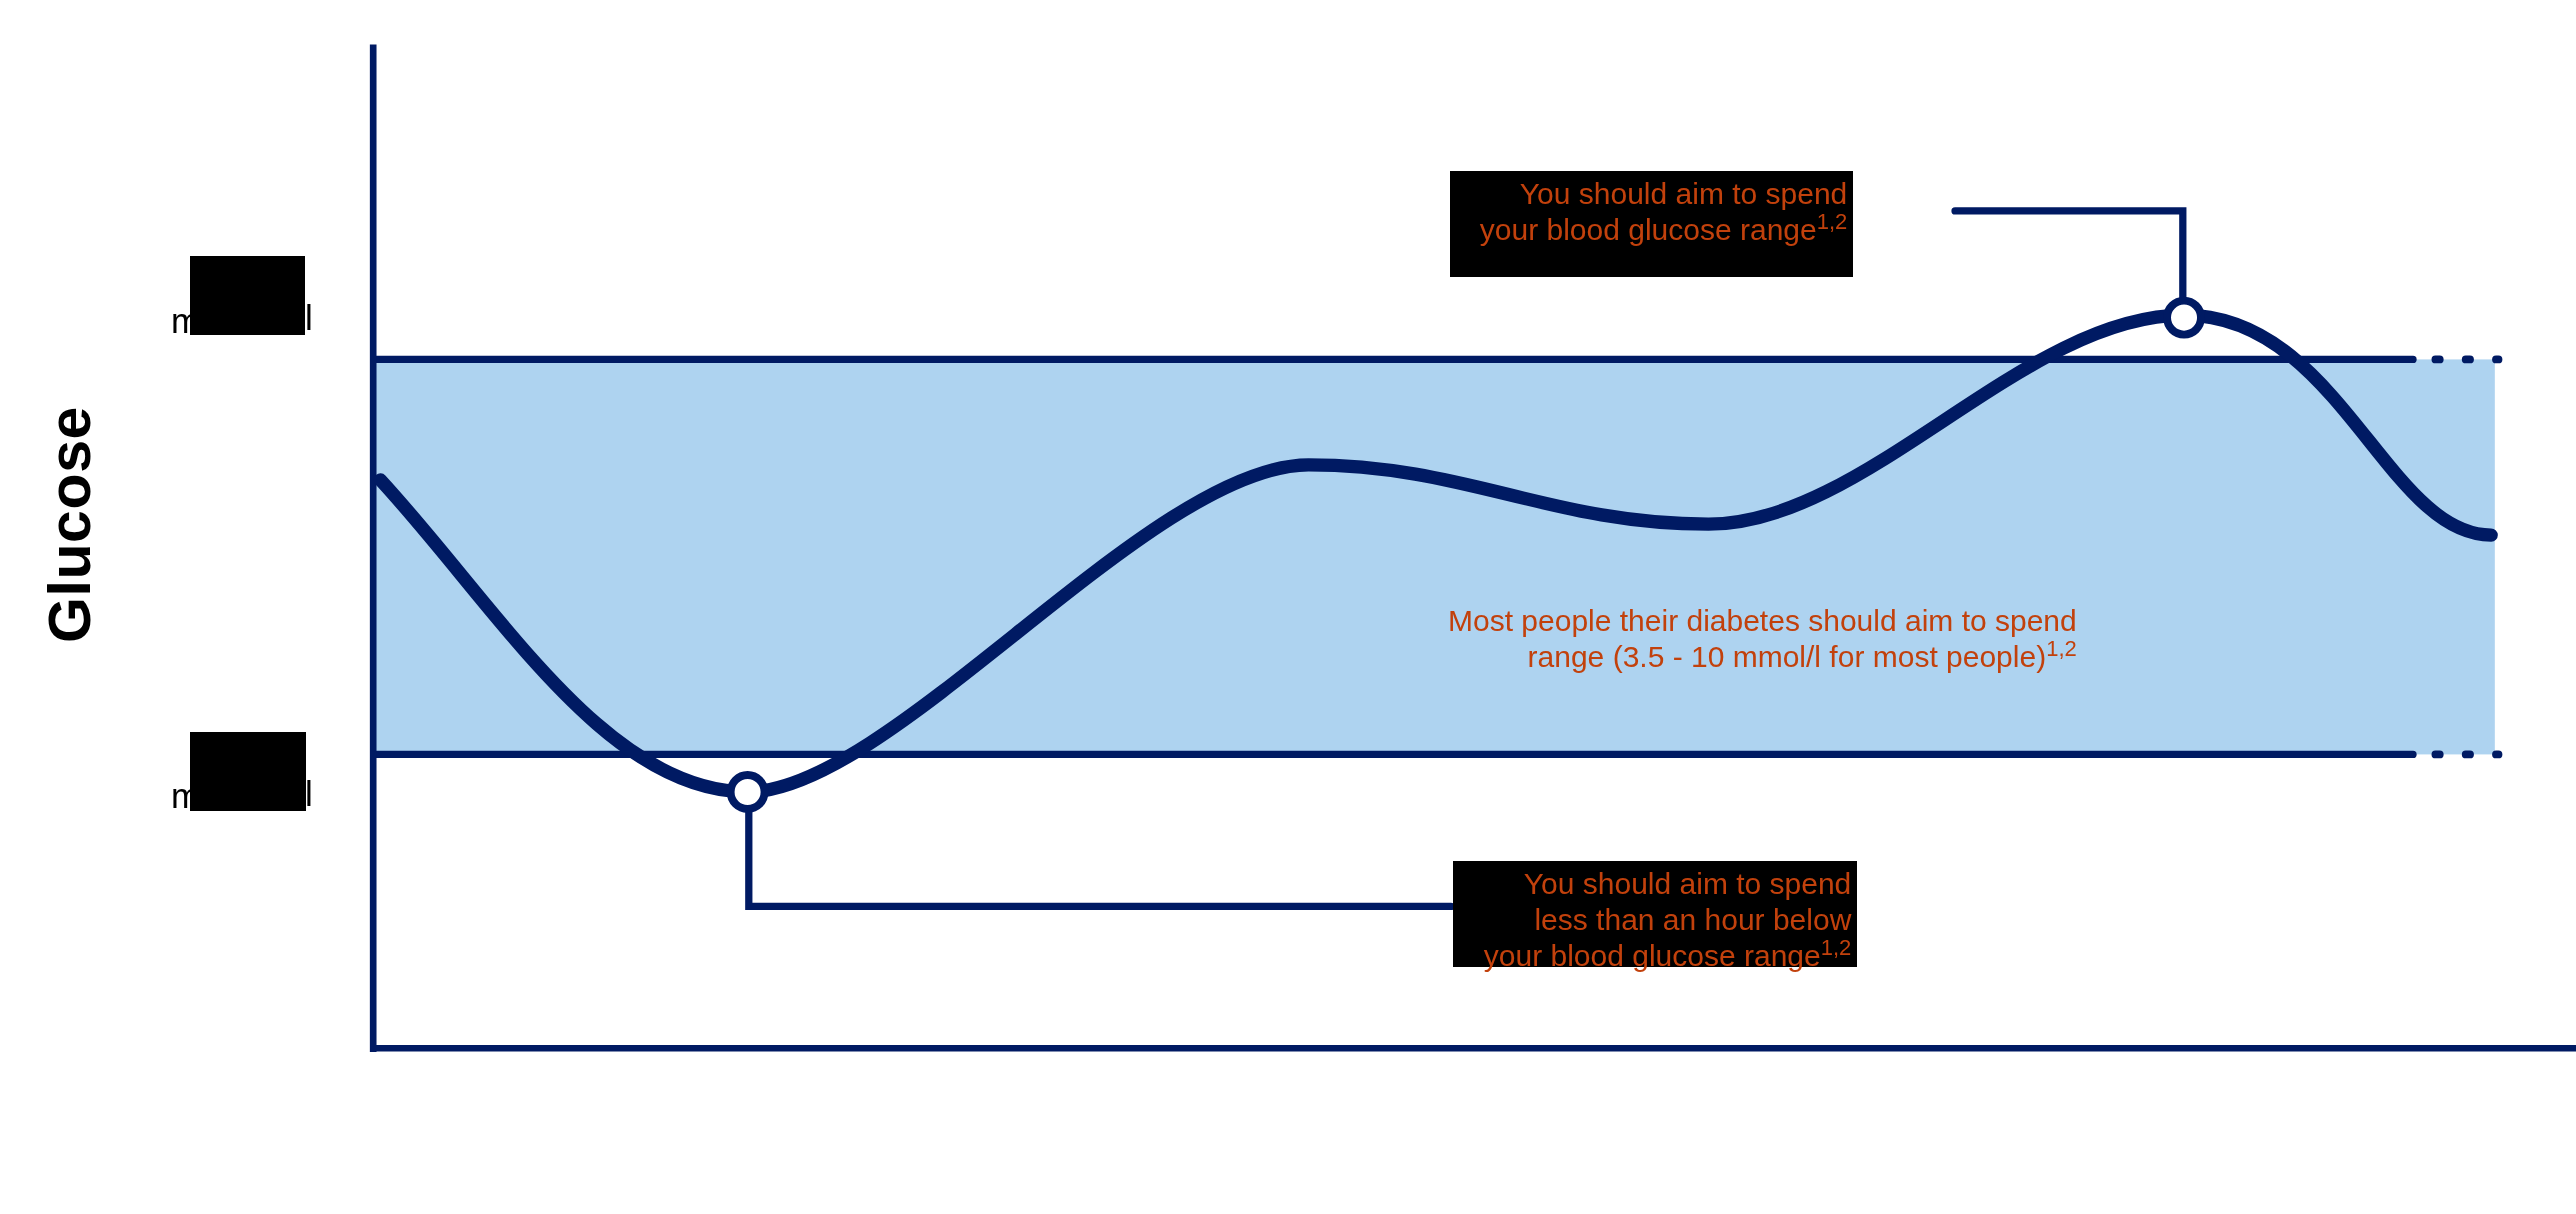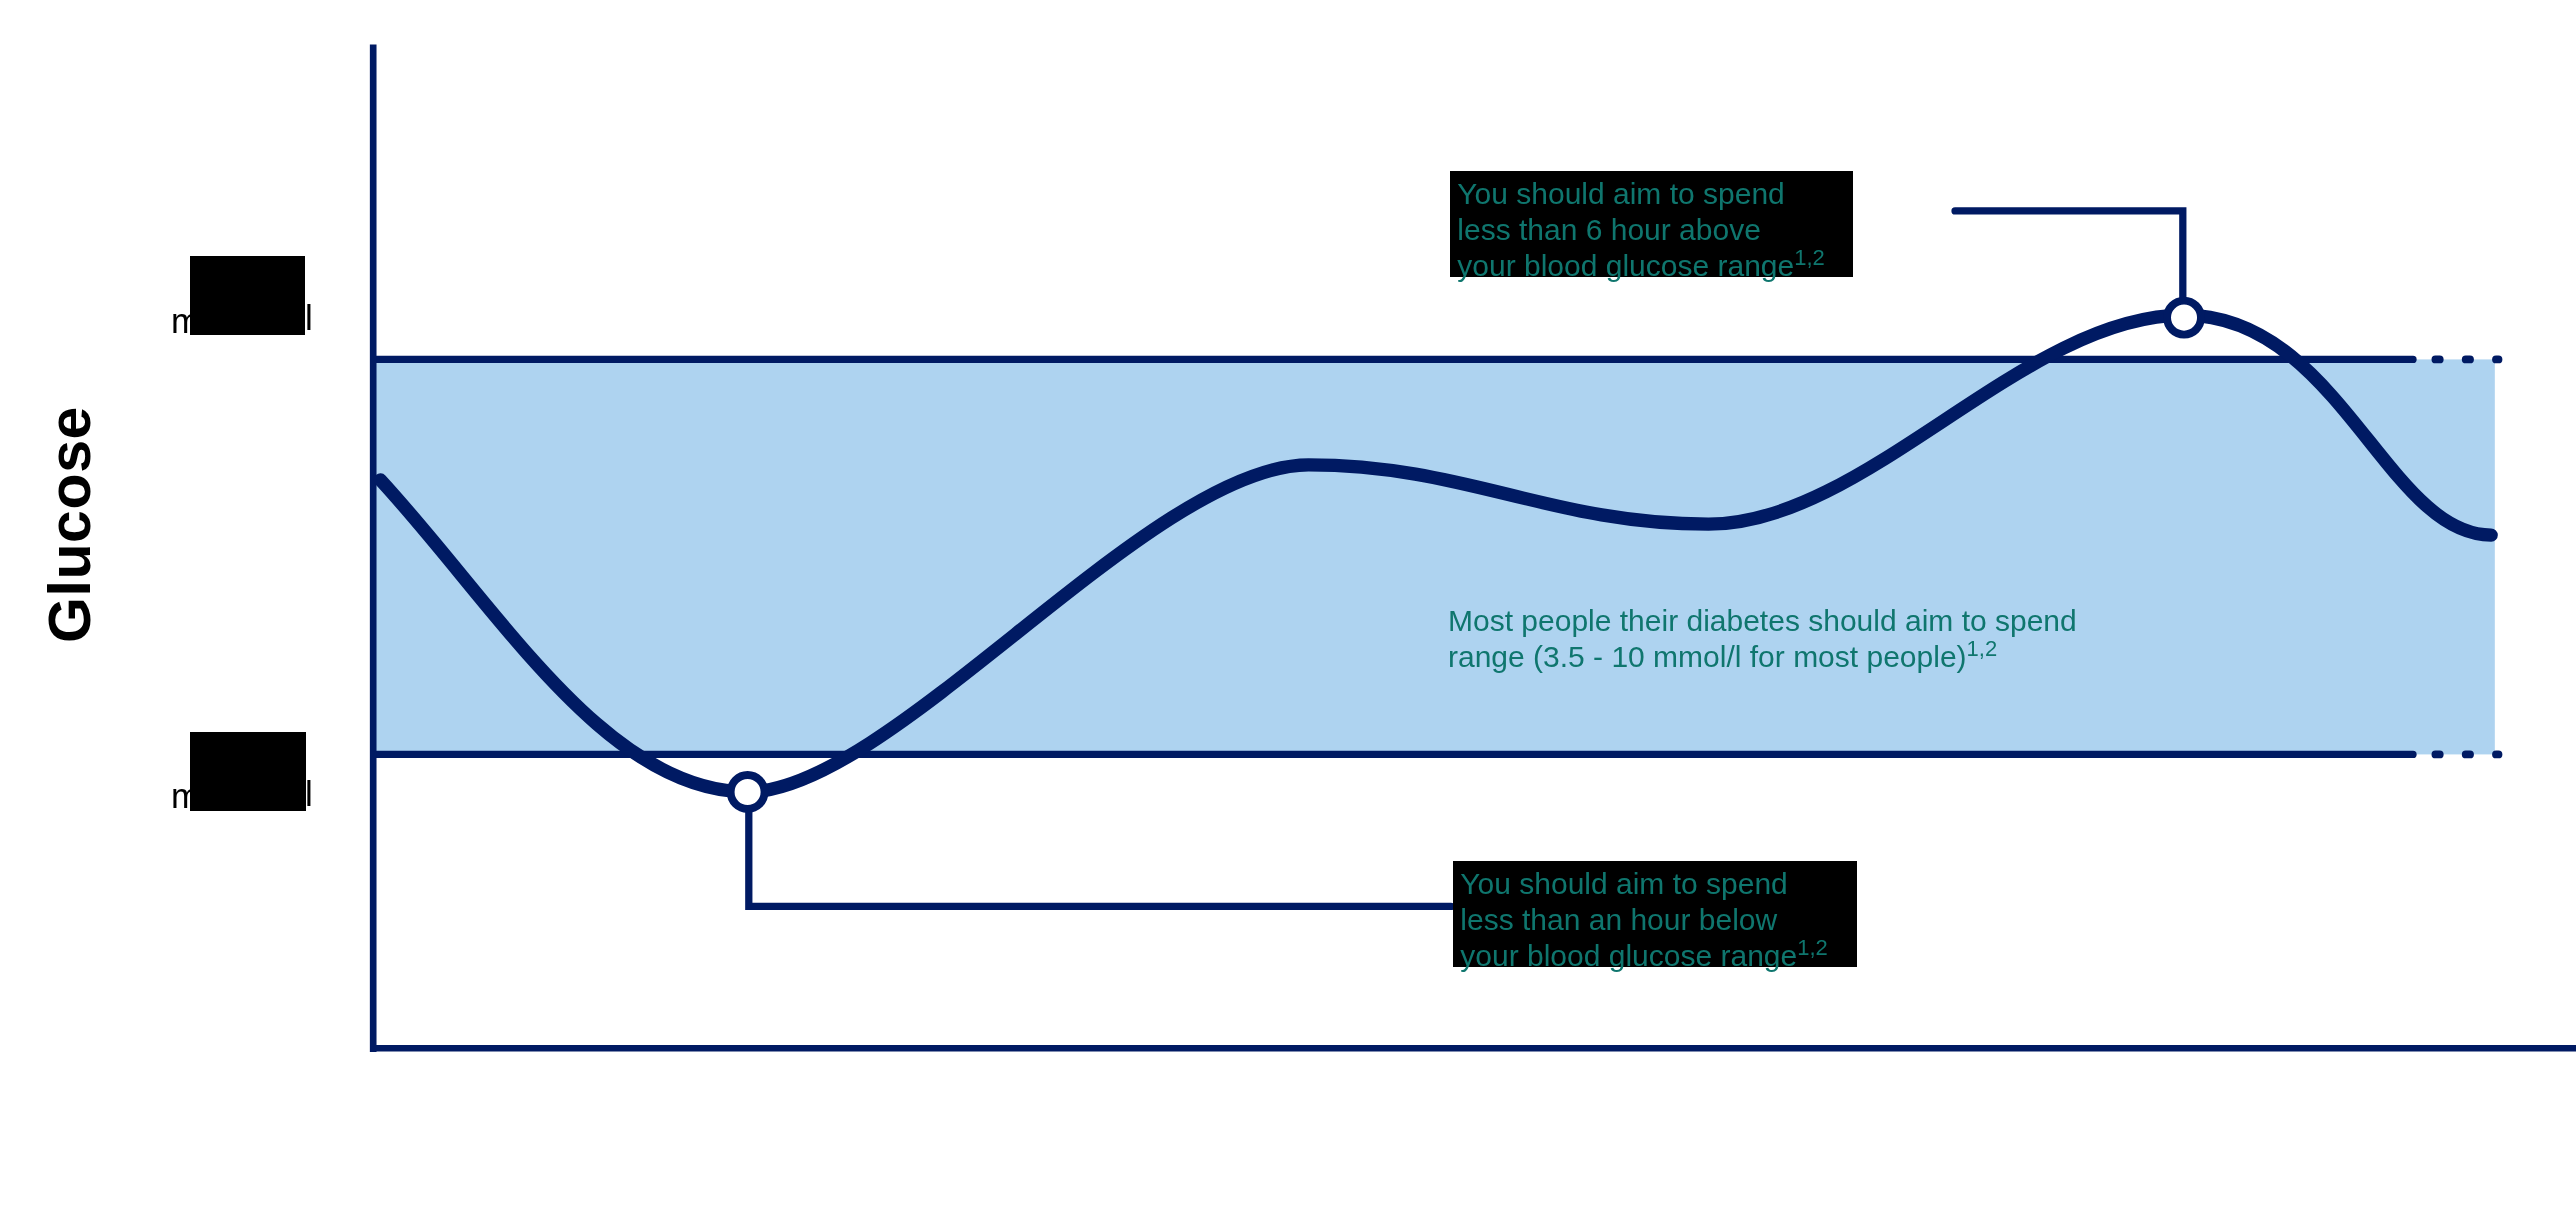--- a/index.html
+++ b/index.html
@@ -20,24 +20,25 @@
     transform-origin:0 0;
     white-space:nowrap;
     letter-spacing:0.6px;
   }
   .time-label{
     left:1390px;top:1124px;width:424px;
     font-size:57px;
     letter-spacing:0.6px;
   }
   .ann{
-    color:#0f766e;
+    color:#c2410c;
     font-size:30px;
     line-height:36px;
     white-space:nowrap;
+    text-align:right;
   }
   .ann sup{font-size:22px;line-height:0;vertical-align:super;}
   .ann-box{
     background:#000000;
     z-index:3;
     padding:4.8px 6px 0 7.3px;
   }
   .ann-above{left:1450px;top:171px;width:390px;height:101px;}
   .ann-below{left:1453px;top:861px;width:391px;height:101px;}
   .ann-inrange{left:1448px;top:603px;z-index:3;}
@@ -91,21 +92,20 @@
   <span class="abs tick-glyph" style="left:171px;top:303px;">m</span>
   <span class="abs tick-glyph" style="left:305px;top:300px;">l</span>
   <div class="abs redact-box redact-upper"></div>
 
   <span class="abs tick-glyph" style="left:171px;top:778px;">m</span>
   <span class="abs tick-glyph" style="left:305px;top:776px;">l</span>
   <div class="abs redact-box redact-lower"></div>
 
   <div class="abs ann ann-box ann-above">
     <div>You should aim to spend</div>
-    <div>less than 6 hour above</div>
     <div><span>your blood glucose range</span><sup>1,2</sup></div>
   </div>
 
   <div class="abs ann ann-inrange">
     <div>Most people their diabetes should aim to spend</div>
     <div><span>range (3.5 - 10 mmol/l for most people)</span><sup>1,2</sup></div>
   </div>
 
   <div class="abs ann ann-box ann-below">
     <div>You should aim to spend</div>

